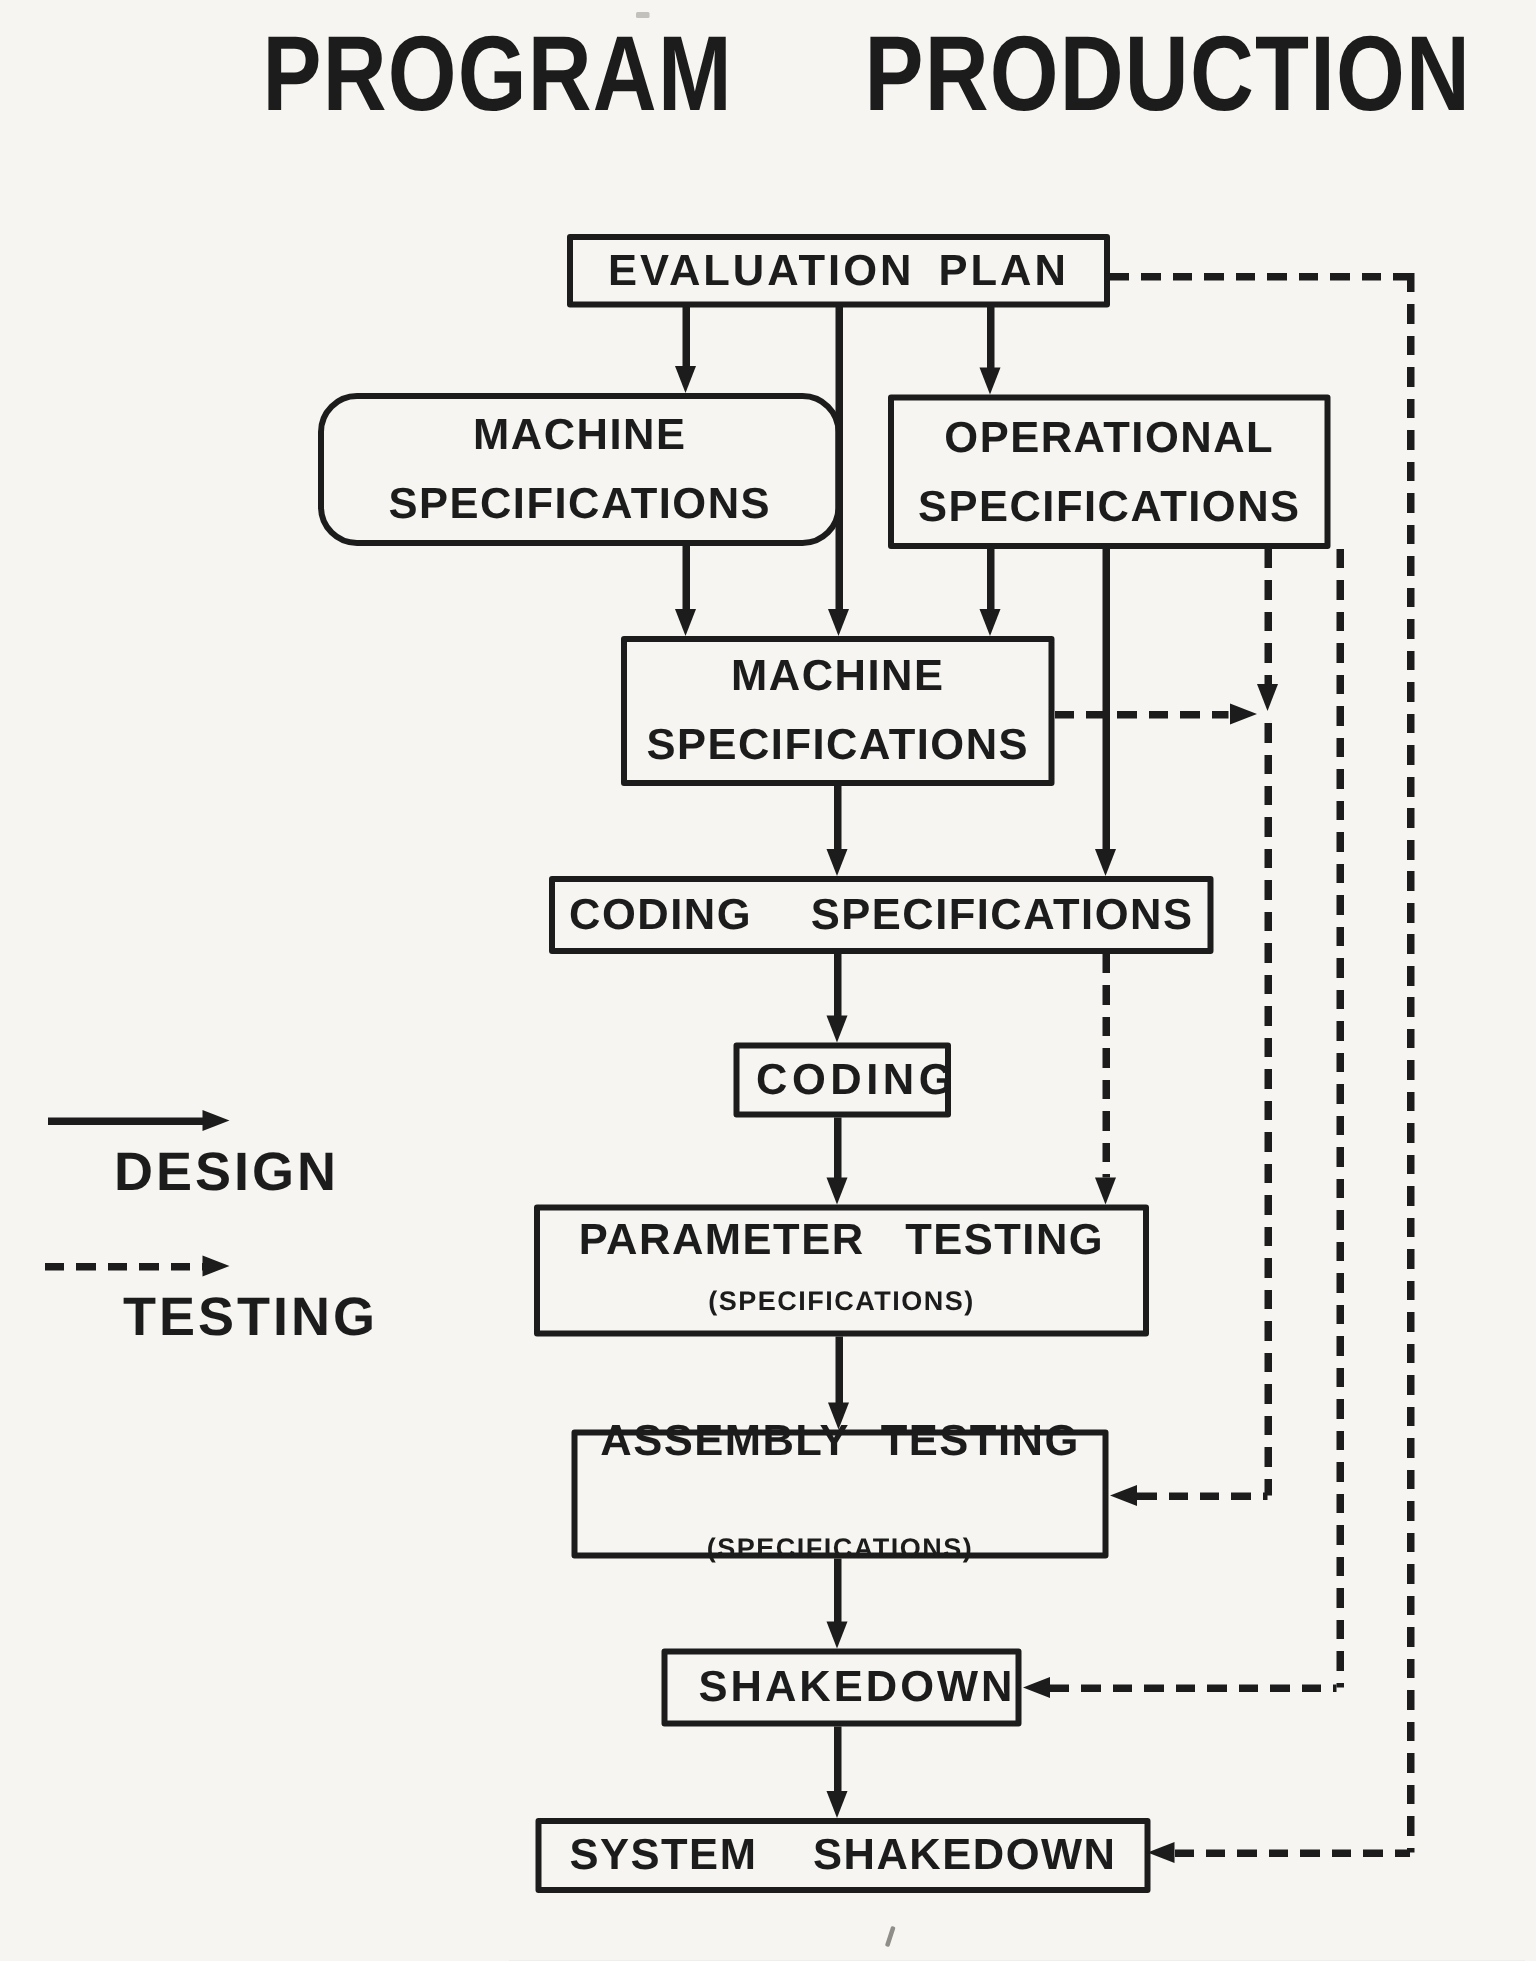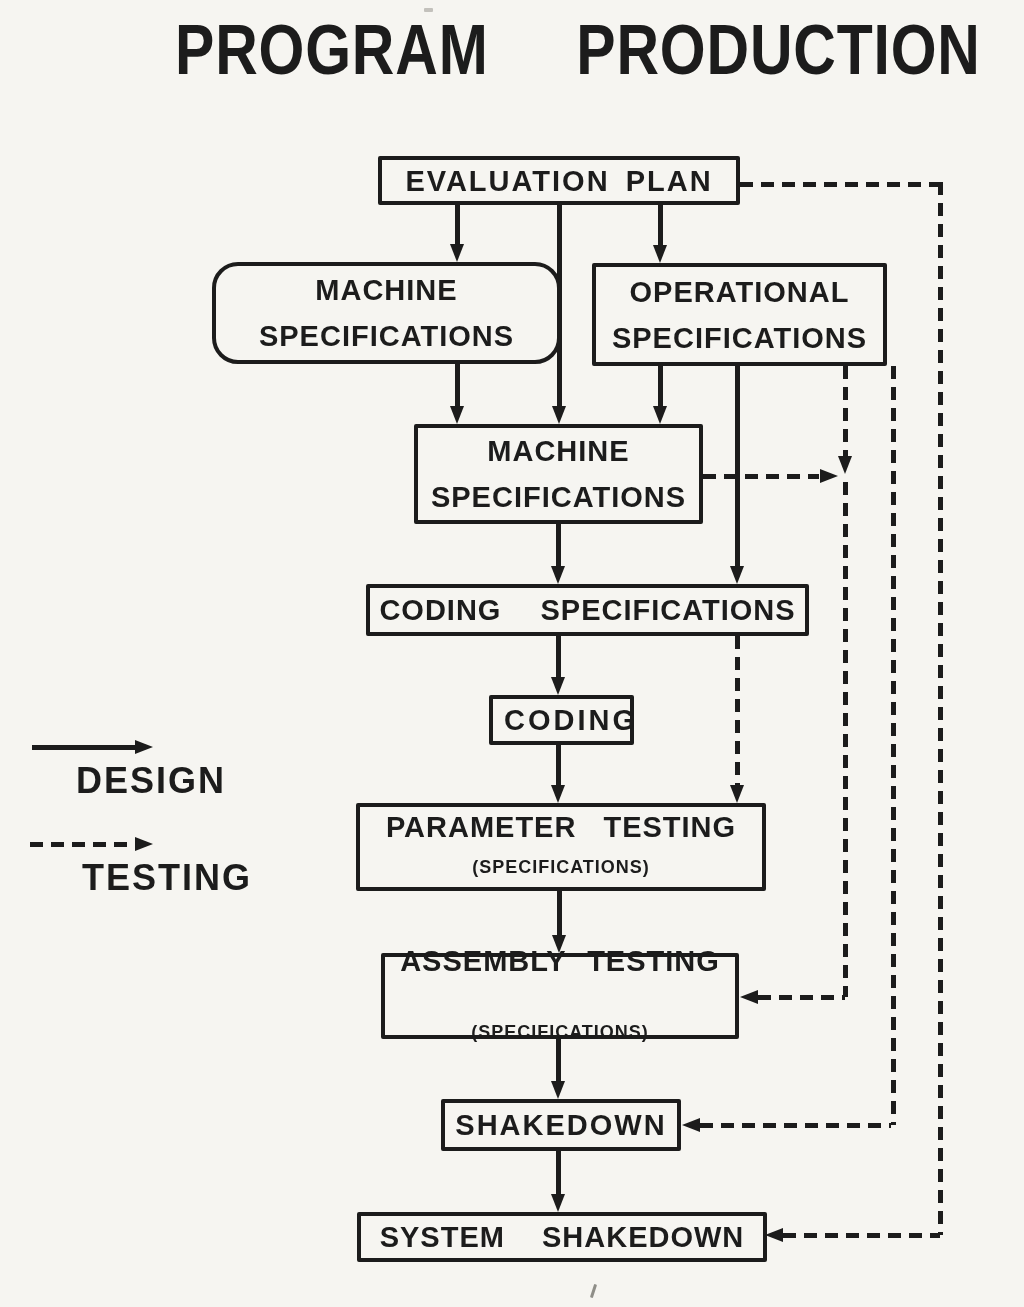--- a/index.html
+++ b/index.html
@@ -109,21 +109,21 @@
   <div class="node" style="left:356px;top:803px;width:410px;height:88px;line-height:40px;word-spacing:18px;">
     <span>PARAMETER TESTING</span>
     <span class="sub">(SPECIFICATIONS)</span>
   </div>
 
   <div class="node" style="left:381px;top:953px;width:358px;height:86px;line-height:40px;word-spacing:12px;gap:31px;">
     <span>ASSEMBLY TESTING</span>
     <span class="sub">(SPECIFICATIONS)</span>
   </div>
 
-  <div class="node" style="left:441px;top:1099px;width:240px;height:52px;letter-spacing:2px;">
+  <div class="node" style="left:441px;top:1099px;width:240px;height:52px;letter-spacing:2px;align-items:flex-end;">
     <span>SHAKEDOWN</span>
   </div>
 
   <div class="node" style="left:357px;top:1212px;width:410px;height:50px;word-spacing:28px;">
     <span>SYSTEM SHAKEDOWN</span>
   </div>
 
   <div>
     <div class="sv" style="left:455px;top:204px;height:44px;"></div>
     <div class="a down" style="left:450px;top:244px;"></div>

